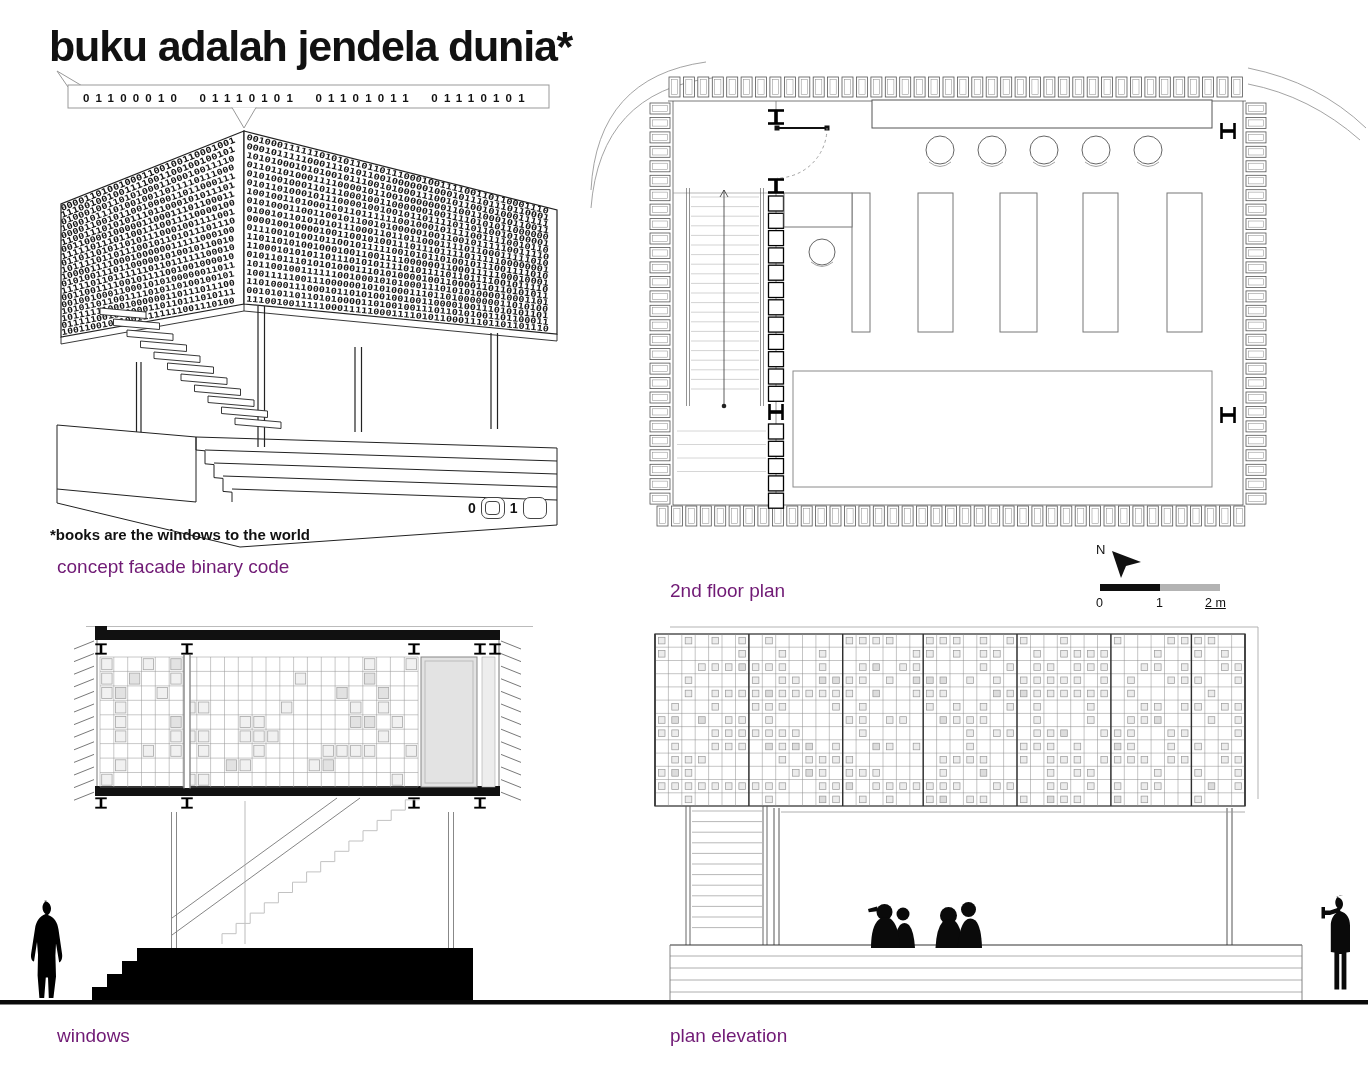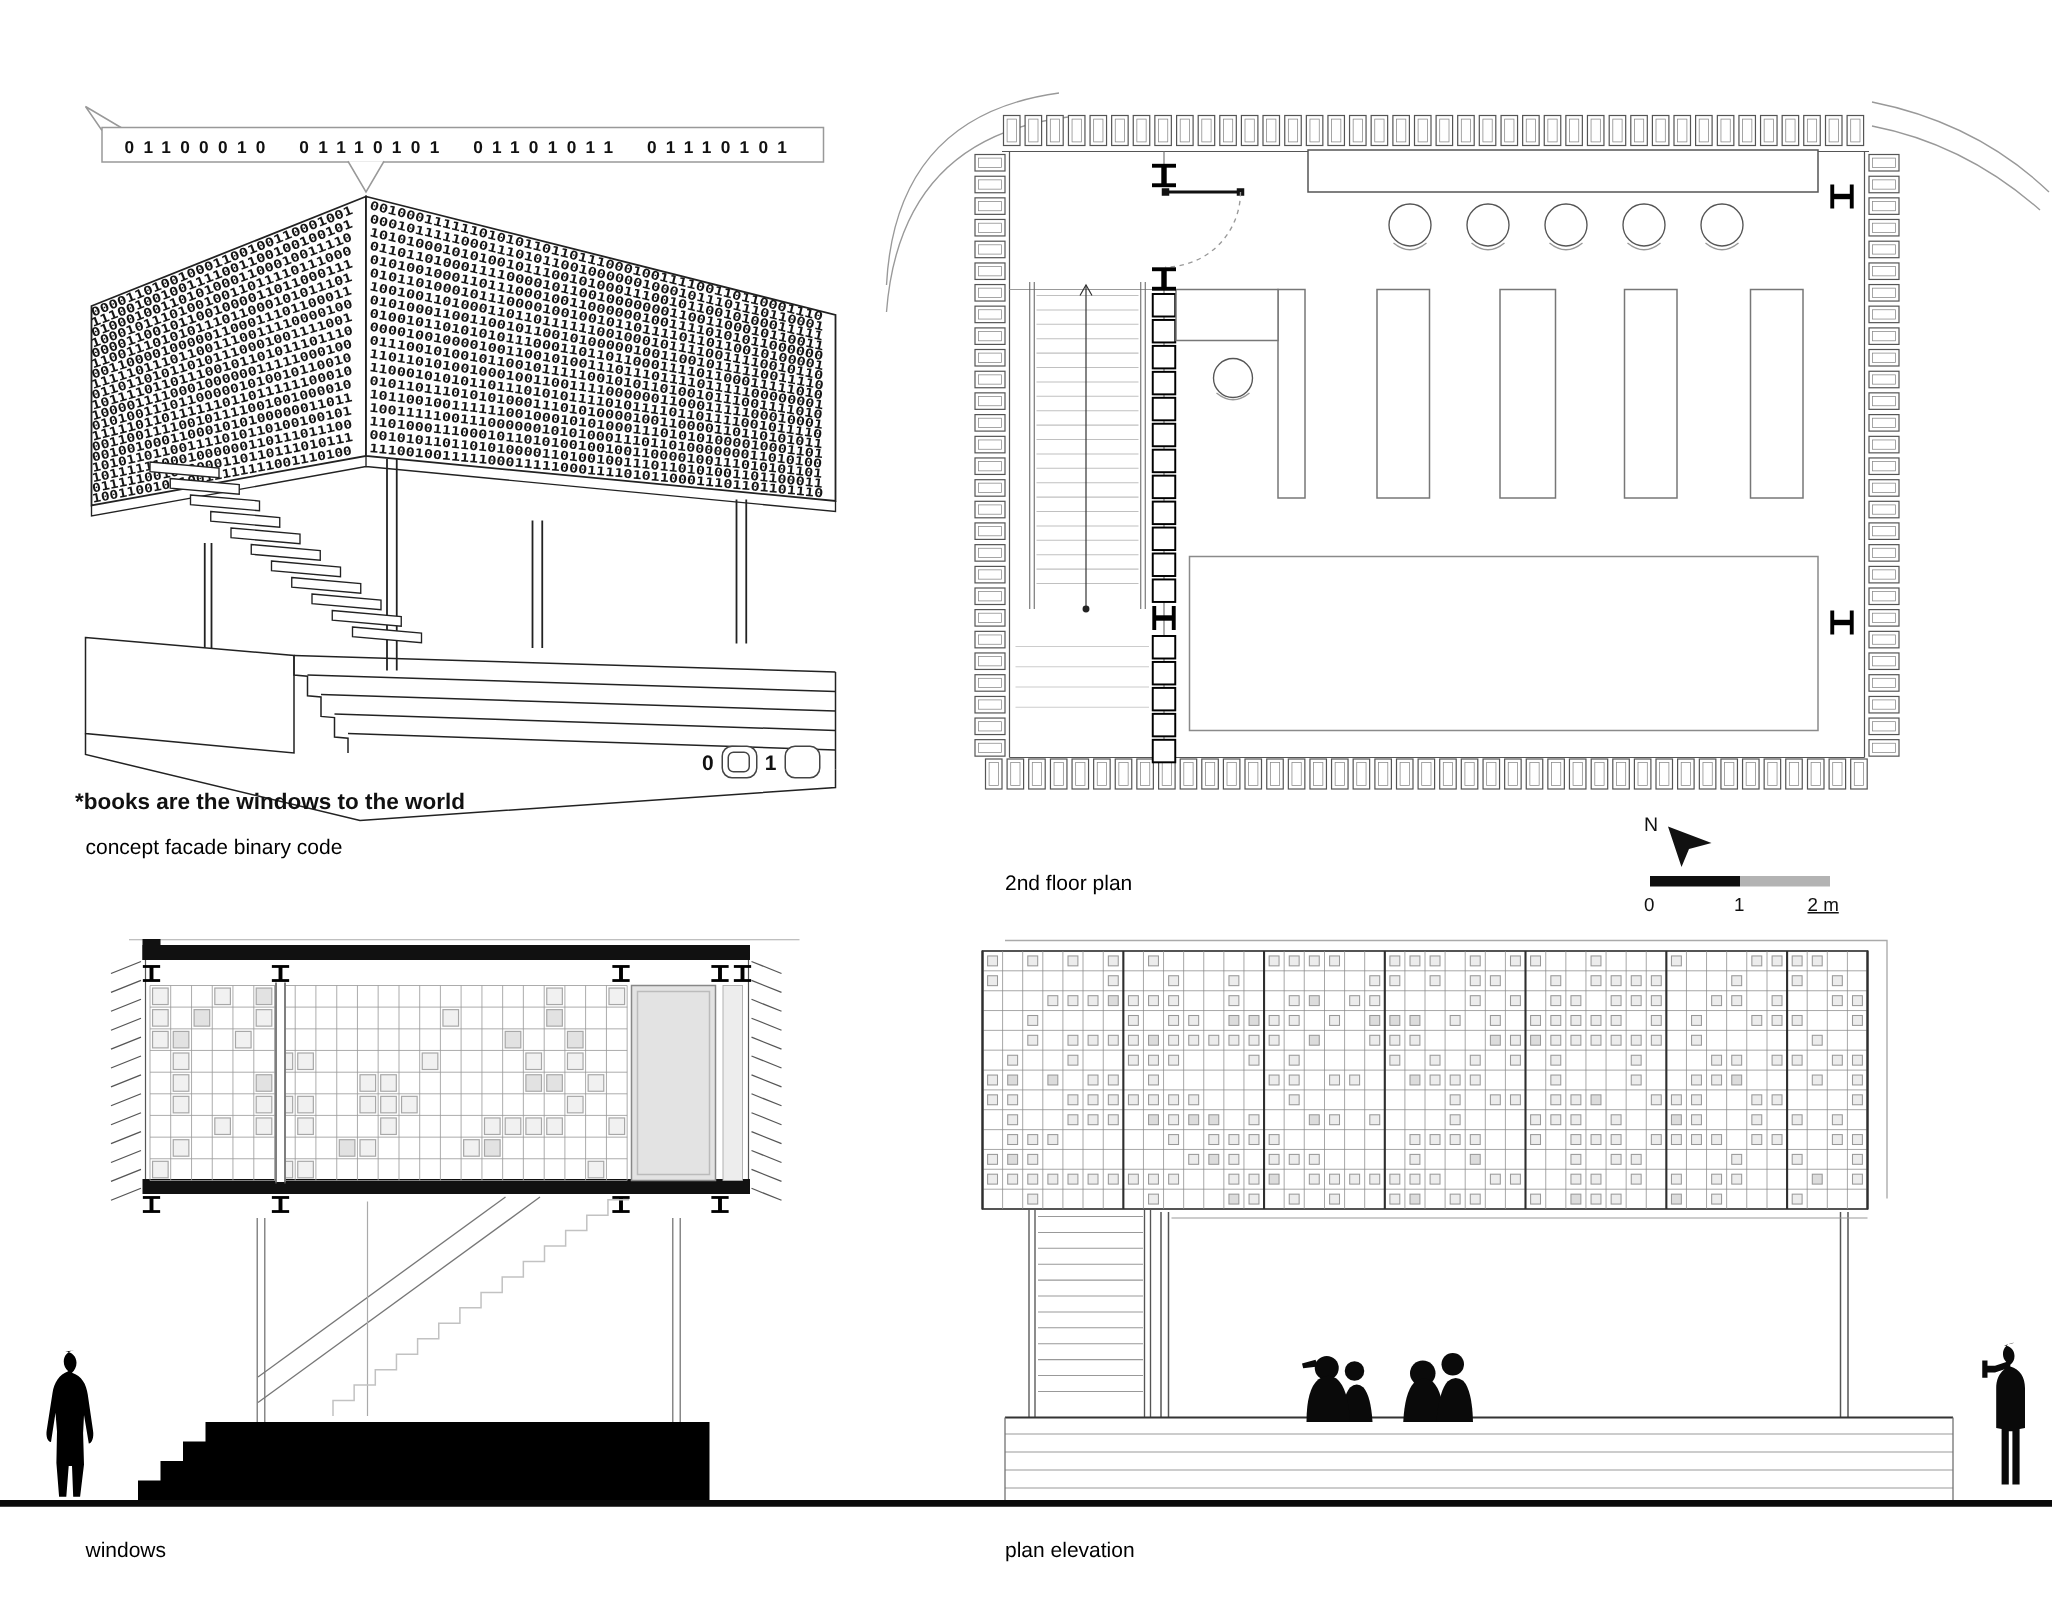--- a/index.html
+++ b/index.html
@@ -2,21 +2,21 @@
 <html><head>
 <meta charset="utf-8">
 <style>
   html,body{margin:0;padding:0;background:#fff;}
   #sheet{position:relative;width:1368px;height:1080px;background:#fff;overflow:hidden;
          font-family:"Liberation Sans",sans-serif;color:#111;}
   #art{position:absolute;left:0;top:0;}
   .ovl{position:absolute;white-space:nowrap;}
   #title{left:49px;top:22px;font-size:43px;font-weight:700;letter-spacing:-1.2px;}
   #footnote{left:50px;top:526px;font-size:15px;font-weight:700;}
-  .panel-label{font-size:14px;font-weight:400;color:#000000;}
+  .panel-label{font-size:19px;font-weight:400;color:#701a75;}
   #lbl-concept{left:57px;top:556px;}
   #lbl-plan{left:670px;top:580px;}
   #lbl-section{left:57px;top:1025px;}
   #lbl-elevation{left:670px;top:1025px;}
   #legend{left:468px;top:497px;display:flex;align-items:center;gap:5px;}
   #legend .num{font-size:14px;font-weight:700;}
   .keybox{width:24px;height:22px;border:1.6px solid #444;border-radius:7px;background:#fff;
           display:flex;align-items:center;justify-content:center;box-sizing:border-box;}
   .keybox .inner{width:13px;height:12px;border:1.2px solid #444;border-radius:4px;}
   #north-label{left:1096px;top:542px;font-size:13px;}
@@ -1142,20 +1142,21 @@
         <path d="M935.5,948 q1,-19.5 7,-26 q6.5,-5.5 12.5,-1 q7,6.5 8,27 z"></path>
         <circle cx="968.5" cy="909.5" r="7.5"></circle>
         <path d="M957.5,948 q2,-21 7.5,-27 q5,-4.5 10.5,-0.5 q6,6.5 6.5,27.5 z"></path>
       </g>
       <path d="M1336,897 c4,0 7,3 7,7 c0,2.5 -1,4.5 -2.8,5.8 l0,1.2 c6.5,2 9.8,7 9.8,14.5 l0,26.5 l-3.6,0.6 l0,37 l-4.8,0 l0,-35.5 l-2.4,0 l0,35.5 l-4.8,0 l0,-37 l-3.6,-0.6 l0,-26.5 c0,-5.5 2,-10 5.6,-12.6 l-6.4,2.1 l-5,0 l0,3.5 l-3.5,0 l0,-11.5 l3.5,0 l0,3.5 l5,0 l7.5,-2.5 c-1.4,-1.5 -2.2,-3.3 -2.2,-5.4 c0,-4 3,-7.5 7.7,-7.5 z" fill="#0a0a0a"></path>
     </g>
 
     <rect x="0" y="1000" width="1368" height="4.5" fill="#0a0a0a"></rect>
   </svg>
 
+  <div id="title" class="ovl">buku adalah jendela dunia*</div>
   <div id="footnote" class="ovl">*books are the windows to the world</div>
 
   <div id="legend" class="ovl">
     <span class="num">0</span>
     <span class="keybox">
         <span class="inner"></span>
       </span>
     <span class="num">1</span>
     <span class="keybox"></span>
   </div>

